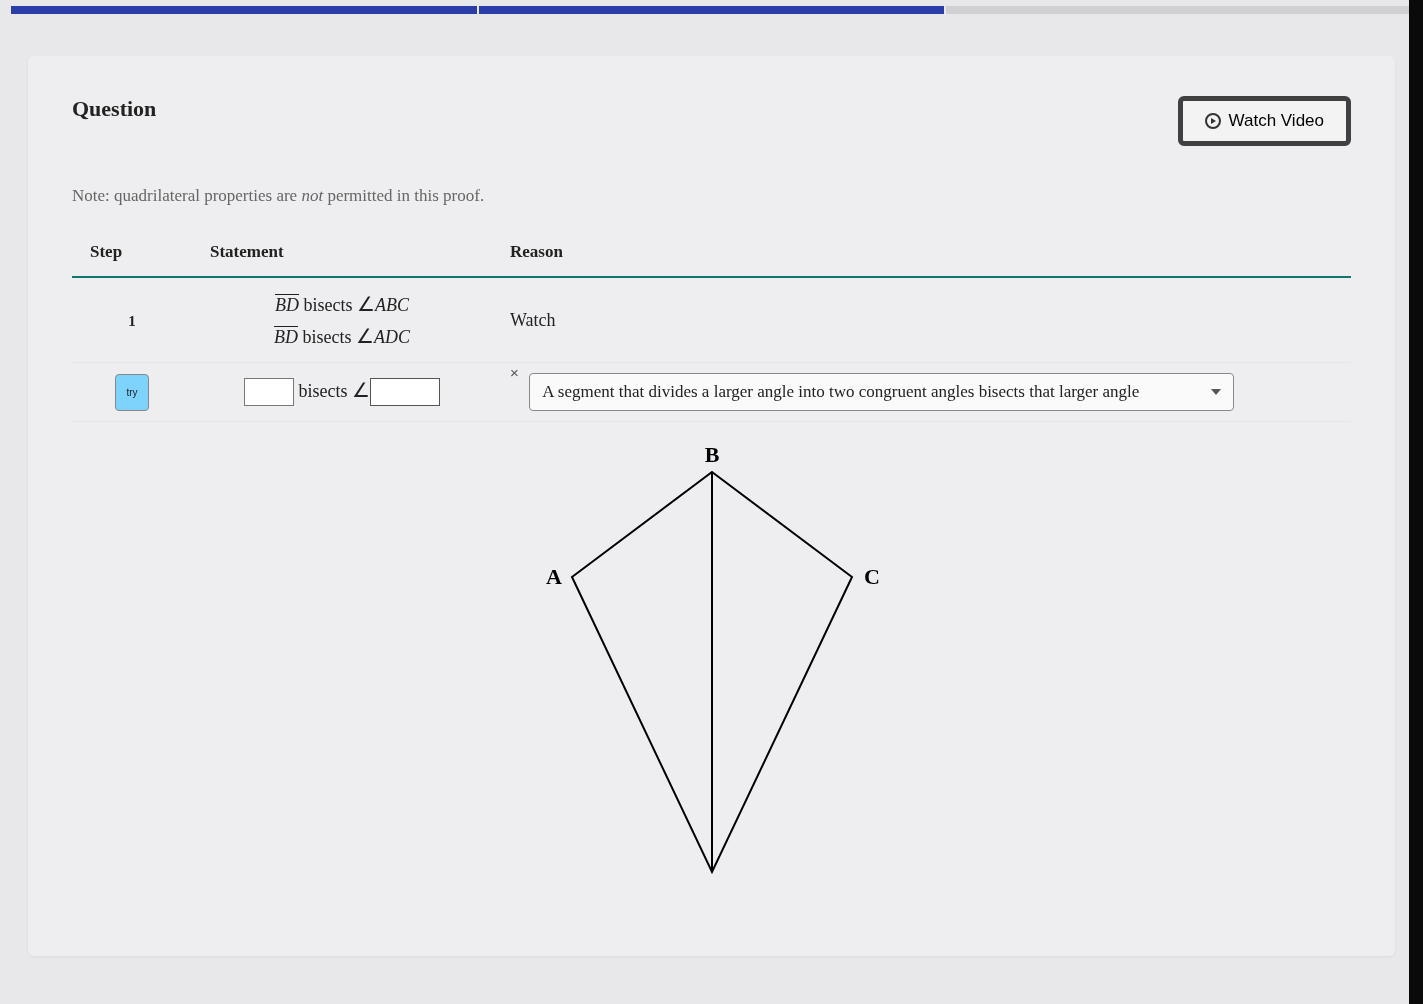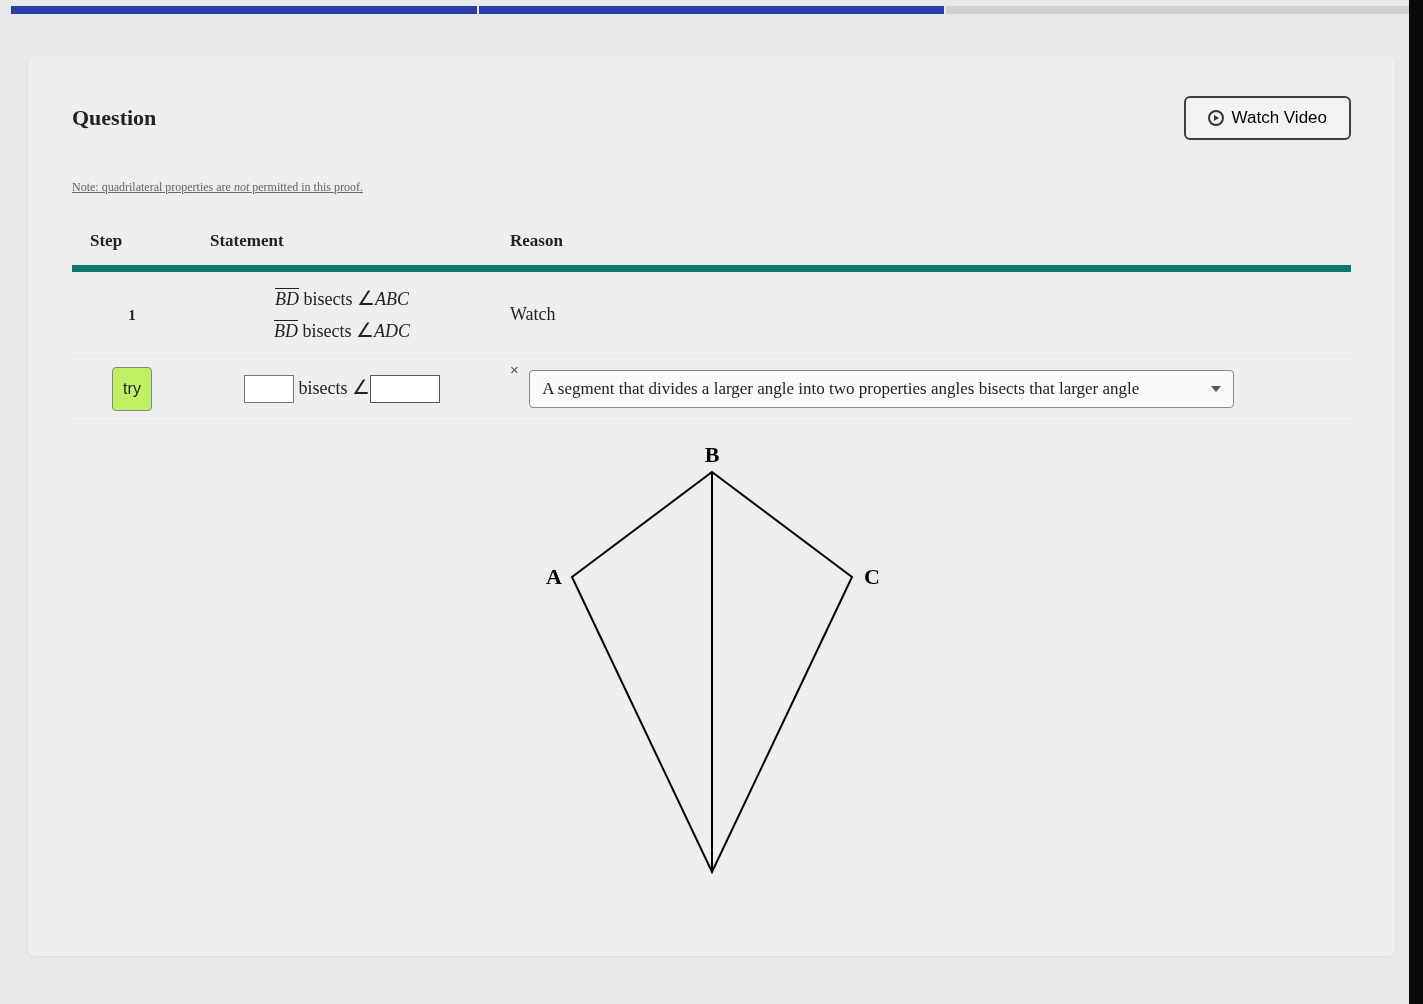--- a/index.html
+++ b/index.html
@@ -32,26 +32,25 @@
       background: #eeedef;
       border-radius: 6px;
       margin: 12px 28px 0 28px;
       padding: 40px 44px 20px 44px;
       min-height: 900px;
       box-shadow: 0 1px 3px rgba(0,0,0,0.06);
     }
     .header-row {
       display: flex;
       justify-content: space-between;
-      align-items: center;
       margin-bottom: 40px;
     }
     .q-title { font-weight: bold; font-size: 22px; }
     .watch-btn {
-      border: 2px solid #404040;
+      border: 5px solid #404040;
       background: #f3f3f4;
       border-radius: 6px;
       padding: 10px 22px;
       font-size: 17px;
       display: flex;
       align-items: center;
       gap: 8px;
       cursor: pointer;
       font-family: Arial, sans-serif;
     }
@@ -66,49 +65,49 @@
     .play-tri {
       width: 0; height: 0;
       border-left: 5px solid #333;
       border-top: 3px solid transparent;
       border-bottom: 3px solid transparent;
       margin-left: 2px;
     }
     .math-line { font-size: 22px; margin-bottom: 28px; }
     .overline { text-decoration: overline; font-style: italic; }
     .ital { font-style: italic; }
-    .note { font-size: 12px; color: #666; margin-bottom: 22px; text-decoration: underline; }
+    .note { font-size: 17px; color: #666; margin-bottom: 22px; }
     .note .ital { font-style: italic; }
     .proof-table {
       width: 100%;
       border-collapse: collapse;
     }
     .proof-table th {
       text-align: left;
       font-weight: bold;
       font-size: 17px;
       padding: 14px 18px;
-      border-bottom: 7px solid #0f766e;
+      border-bottom: 2px solid #0f766e;
     }
     .proof-table td {
       padding: 10px 18px;
       vertical-align: middle;
       border-bottom: 1px solid #e6e6e8;
       font-size: 18px;
     }
     .step-col { width: 120px; text-align: center; }
     .stmt-col { width: 300px; text-align: center; }
     .step-num { font-weight: bold; font-size: 15px; }
     .try-chip {
       border: 1px solid #888;
       border-radius: 4px;
       padding: 12px 10px;
-      font-size: 16px;
+      font-size: 10px;
       font-family: Arial, sans-serif;
-      background: #bef264;
+      background: #7dd3fc;
       cursor: pointer;
       display: inline-block;
     }
     .input-box {
       display: inline-block;
       width: 50px;
       height: 28px;
       border: 1px solid #777;
       background: #fff;
       vertical-align: middle;
@@ -214,21 +213,21 @@
           <span class="try-chip">try</span>
         </td>
         <td class="stmt-col">
           <span class="input-box"></span>
           <span>bisects</span>
           <span class="angle-sym">∠</span><span class="input-box active" style="width:70px;"></span>
         </td>
         <td>
           <span class="clear-x">×</span>
           <span class="reason-select">
-            <span>A segment that divides a larger angle into two properties angles bisects that larger angle</span>
+            <span>A segment that divides a larger angle into two congruent angles bisects that larger angle</span>
             <span class="caret-down"></span>
           </span>
         </td>
       </tr>
     </tbody>
   </table>
 
   <div class="figure-wrap">
     <svg width="360" height="440" viewBox="0 0 360 440">
       <polygon points="180,30 320,135 180,430 40,135" fill="none" stroke="#000" stroke-width="2"></polygon>

